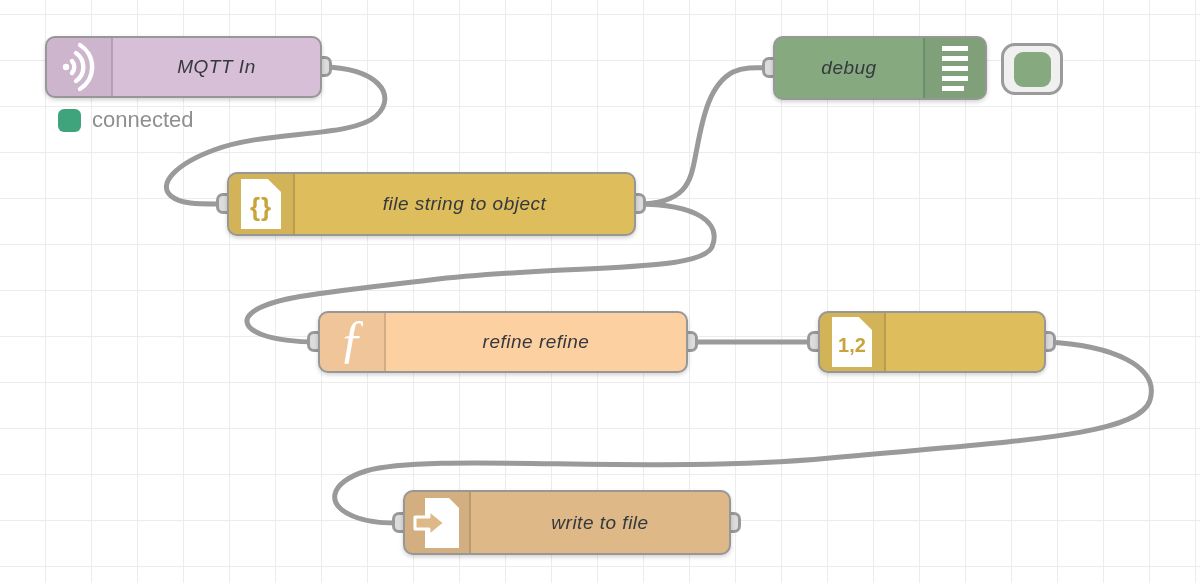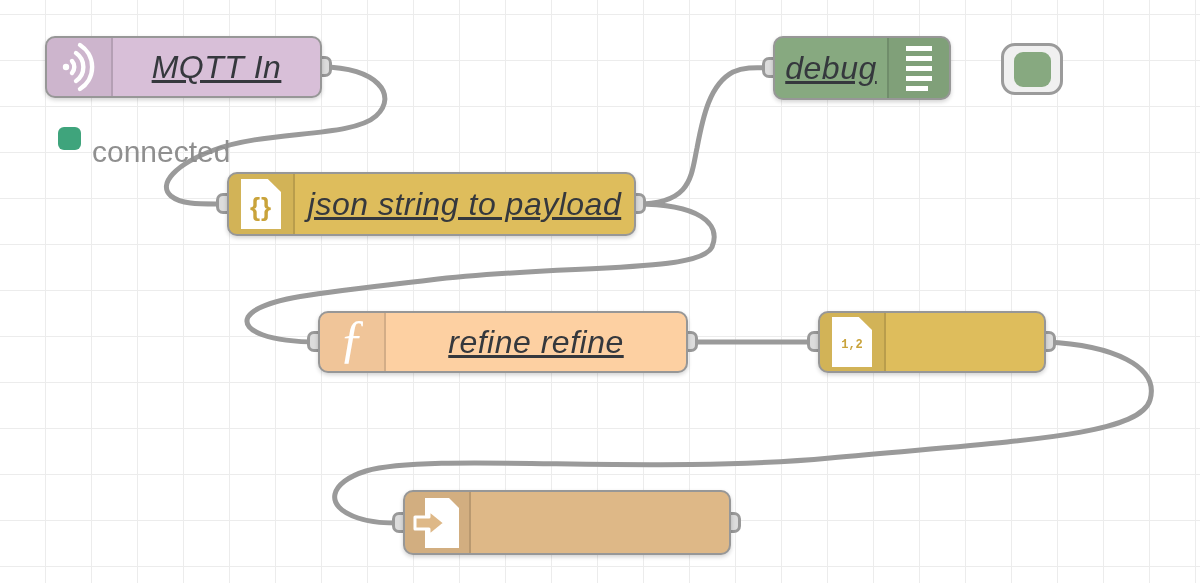--- a/index.html
+++ b/index.html
@@ -46,42 +46,41 @@
   }
   .node.icon-right .icon-region{
     border-right:none;
     border-left:2px solid rgba(0,0,0,0.12);
     border-radius:0 8px 8px 0;
     width:60px;flex:0 0 60px;
   }
   .label{
     flex:1;
     display:flex;align-items:center;justify-content:center;
-    font-size:32px;font-style:italic;color:#35383d;
+    font-size:19px;font-style:italic;color:#35383d;
     letter-spacing:0.5px;
     white-space:nowrap;
-    text-decoration:underline;
   }
   .label.upright{font-style:normal;}
 
   
   .page-icon{position:relative;width:40px;height:50px;}
   .page-icon .page-shape{
     width:100%;height:100%;
     background:#fff;
     clip-path:polygon(0 0,67% 0,100% 26%,100% 100%,0 100%);
   }
   .page-icon .page-glyph{
     position:absolute;left:0;top:55%;width:100%;
     transform:translateY(-50%);
     text-align:center;
     font-weight:bold;color:#c9a33b;
   }
   .glyph-braces{font-size:26px;letter-spacing:1px;}
-  .glyph-12{font-size:12px;letter-spacing:0px;font-family:Liberation Mono, monospace;}
+  .glyph-12{font-size:20px;letter-spacing:0px;}
 
   
   .fn-glyph{
     color:#fff;font-family:"Liberation Serif",serif;
     font-style:italic;font-size:52px;line-height:1;
     padding-bottom:6px;
   }
 
   
   .debug-toggle{
@@ -96,21 +95,21 @@
   .debug-toggle .toggle-inner{
     width:37px;height:35px;border-radius:9px;
   }
 
   
   .status{
     position:absolute;z-index:3;left:58px;top:107px;
     display:flex;align-items:center;
   }
   .status-dot{width:23px;height:23px;border-radius:6px;}
-  .status-text{margin-left:11px;font-size:30px;color:#8f8f8f;margin-top:28px;}
+  .status-text{margin-left:11px;font-size:22px;color:#8f8f8f;}
 </style>
 </head>
 <body>
 
 <div id="canvas">
 
   <svg class="wires" width="1200" height="583">
     <path d="M322,67 C376,67 399,95 376,116 C352,138 266,130 214,150 C176,164 157,184 171,196 C182,205 200,204 227,204"></path>
     <path d="M636,204 C692,204 691,176 697,148 C703,116 710,84 733,72 C746,66 760,68 773,68"></path>
     <path d="M636,204 C698,204 722,223 712,247 C699,274 560,264 430,280 C330,292 260,297 248,317 C241,331 270,342 318,342"></path>
@@ -143,41 +142,41 @@
       </svg>
     </div>
     <div class="label">MQTT In</div>
   </div>
 
   <div class="status">
     <div class="status-dot" style="background-color: rgb(63, 164, 124);"></div>
     <div class="status-text">connected</div>
   </div>
 
-  <div class="node icon-right" style="left: 773px; top: 36px; width: 178px; height: 64px; background-color: rgb(135, 169, 128);">
+  <div class="node icon-right" style="left: 773px; top: 36px; width: 214px; height: 64px; background-color: rgb(135, 169, 128);">
     <div class="label">debug</div>
     <div class="icon-region">
       <svg width="26" height="45" viewBox="0 0 26 45">
         <rect x="0" y="0" width="26" height="5" fill="#fff"></rect>
         <rect x="0" y="10" width="26" height="5" fill="#fff"></rect>
         <rect x="0" y="20" width="26" height="5" fill="#fff"></rect>
         <rect x="0" y="30" width="26" height="5" fill="#fff"></rect>
         <rect x="0" y="40" width="22" height="5" fill="#fff"></rect>
       </svg>
     </div>
   </div>
 
   <div class="node" style="left: 227px; top: 172px; width: 409px; height: 64px; background-color: rgb(222, 189, 92);">
     <div class="icon-region">
       <div class="page-icon">
         <div class="page-shape"></div>
         <div class="page-glyph glyph-braces">{}</div>
       </div>
     </div>
-    <div class="label">json string to payload</div>
+    <div class="label">file string to object</div>
   </div>
 
   <div class="node" style="left: 318px; top: 311px; width: 370px; height: 62px; background-color: rgb(253, 208, 162);">
     <div class="icon-region">
       <div class="fn-glyph">ƒ</div>
     </div>
     <div class="label">refine refine</div>
   </div>
 
   <div class="node" style="left: 818px; top: 311px; width: 228px; height: 62px; background-color: rgb(222, 189, 92);">
@@ -189,15 +188,16 @@
     </div>
   </div>
 
   <div class="node" style="left: 403px; top: 490px; width: 328px; height: 65px; background-color: rgb(222, 184, 135);">
     <div class="icon-region">
       <svg width="48" height="54" viewBox="0 0 48 54">
         <polygon points="12,2 36,2 46,12 46,52 12,52" fill="#fff"></polygon>
         <polygon points="2,21 16,21 16,14 32,27 16,40 16,33 2,33" fill="#deb887" stroke="#fff" stroke-width="3" stroke-linejoin="round"></polygon>
       </svg>
     </div>
+    <div class="label">write to file</div>
   </div>
 
 </div>
 
 </body></html>

